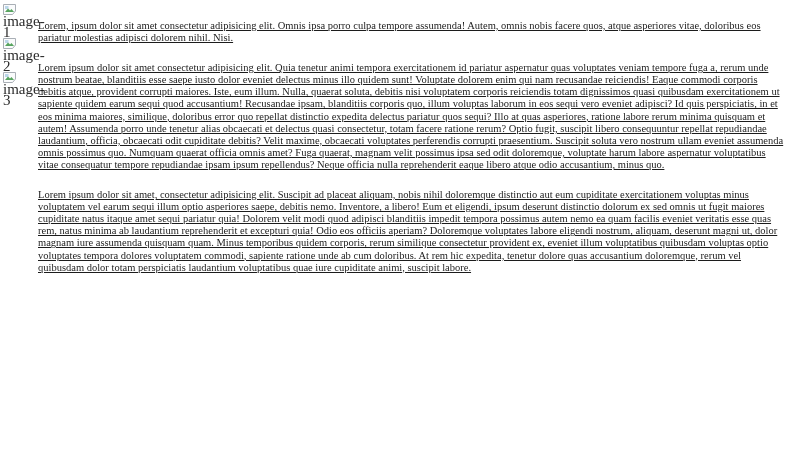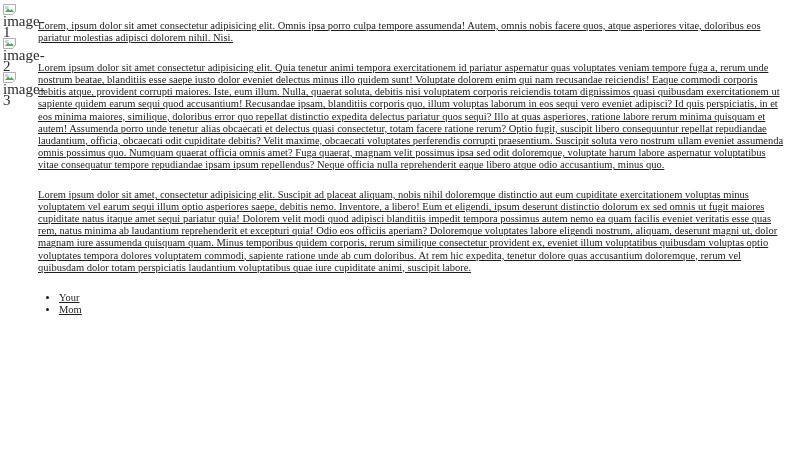--- a/index.html
+++ b/index.html
@@ -109,19 +109,15 @@
       <span class="alt-line">image-</span>
       <span class="alt-line">3</span>
     </figure>
 
   </div>
 
   <div class="content">
     <p class="first">Lorem, ipsum dolor sit amet consectetur adipisicing elit. Omnis ipsa porro culpa tempore assumenda! Autem, omnis nobis facere quos, atque asperiores vitae, doloribus eos pariatur molestias adipisci dolorem nihil. Nisi.</p>
     <p>Lorem ipsum dolor sit amet consectetur adipisicing elit. Quia tenetur animi tempora exercitationem id pariatur aspernatur quas voluptates veniam tempore fuga a, rerum unde nostrum beatae, blanditiis esse saepe iusto dolor eveniet delectus minus illo quidem sunt! Voluptate dolorem enim qui nam recusandae reiciendis! Eaque commodi corporis debitis atque, provident corrupti maiores. Iste, eum illum. Nulla, quaerat soluta, debitis nisi voluptatem corporis reiciendis totam dignissimos quasi quibusdam exercitationem ut sapiente quidem earum sequi quod accusantium! Recusandae ipsam, blanditiis corporis quo, illum voluptas laborum in eos sequi vero eveniet adipisci? Id quis perspiciatis, in et eos minima maiores, similique, doloribus error quo repellat distinctio expedita delectus pariatur quos sequi? Illo at quas asperiores, ratione labore rerum minima quisquam et autem! Assumenda porro unde tenetur alias obcaecati et delectus quasi consectetur, totam facere ratione rerum? Optio fugit, suscipit libero consequuntur repellat repudiandae laudantium, officia, obcaecati odit cupiditate debitis? Velit maxime, obcaecati voluptates perferendis corrupti praesentium. Suscipit soluta vero nostrum ullam eveniet assumenda omnis possimus quo. Numquam quaerat officia omnis amet? Fuga quaerat, magnam velit possimus ipsa sed odit doloremque, voluptate harum labore aspernatur voluptatibus vitae consequatur tempore repudiandae ipsam ipsum repellendus? Neque officia nulla reprehenderit eaque libero atque odio accusantium, minus quo.</p>
     <p>Lorem ipsum dolor sit amet, consectetur adipisicing elit. Suscipit ad placeat aliquam, nobis nihil doloremque distinctio aut eum cupiditate exercitationem voluptas minus voluptatem vel earum sequi illum optio asperiores saepe, debitis nemo. Inventore, a libero! Eum et eligendi, ipsum deserunt distinctio dolorum ex sed omnis ut fugit maiores cupiditate natus itaque amet sequi pariatur quia! Dolorem velit modi quod adipisci blanditiis impedit tempora possimus autem nemo ea quam facilis eveniet veritatis esse quas rem, natus minima ab laudantium reprehenderit et excepturi quia! Odio eos officiis aperiam? Doloremque voluptates labore eligendi nostrum, aliquam, deserunt magni ut, dolor magnam iure assumenda quisquam quam. Minus temporibus quidem corporis, rerum similique consectetur provident ex, eveniet illum voluptatibus quibusdam voluptas optio voluptates tempora dolores voluptatem commodi, sapiente ratione unde ab cum doloribus. At rem hic expedita, tenetur dolore quas accusantium doloremque, rerum vel quibusdam dolor totam perspiciatis laudantium voluptatibus quae iure cupiditate animi, suscipit labore.</p>
-    <ul>
-      <li>Your</li>
-      <li>Mom</li>
-    </ul>
   </div>
 
 </div>
 
 </body></html>

